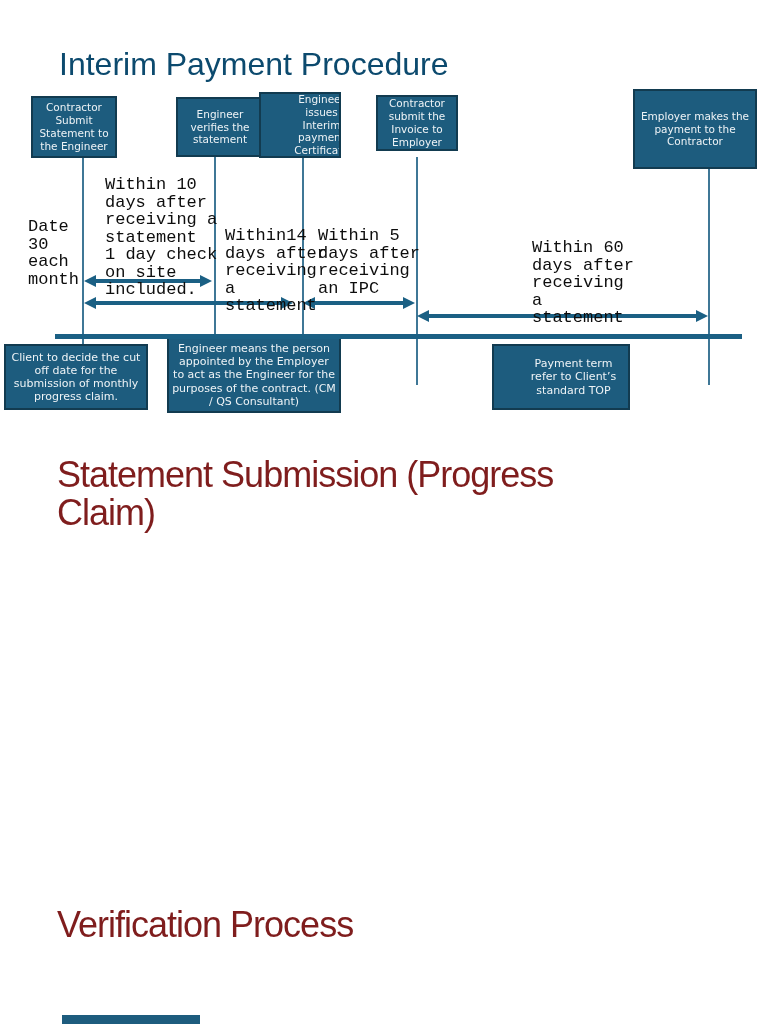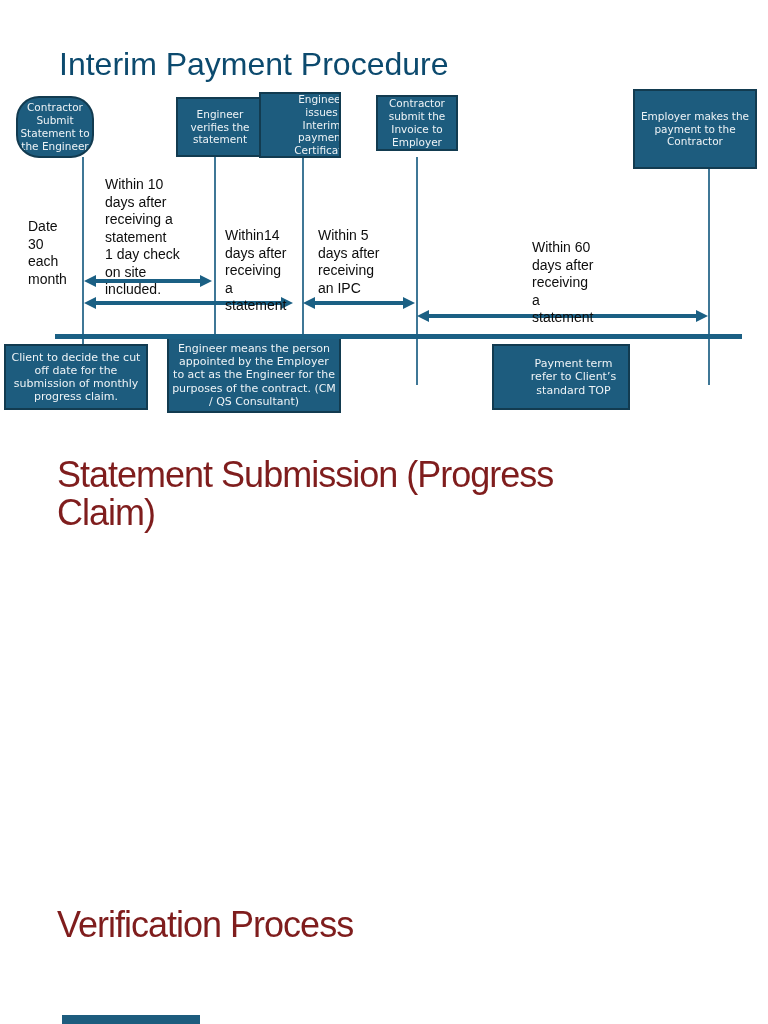--- a/index.html
+++ b/index.html
@@ -26,21 +26,21 @@
   
   .tbox,.cbox{
     background:#1d5c7e;border:2px solid #123b50;box-sizing:border-box;
     color:#eef3f6;text-align:center;overflow:hidden;
     display:flex;align-items:center;justify-content:center;
     font-family:"DejaVu Sans",sans-serif;
   }
   .tbox{font-size:10.5px;line-height:12.8px;padding:1px 2px;}
   .cbox{font-size:11px;line-height:13.2px;padding:1px 3px;}
 
-  #tbox1{left:16px;top:96px;width:78px;height:62px;border-radius:23px;}
+  #tbox1{left:31px;top:96px;width:86px;height:62px;}
   #tbox2{left:176px;top:97px;width:88px;height:60px;}
   #tbox3{left:259px;top:92px;width:82px;height:66px;padding-left:45px;}
   #tbox4{left:376px;top:95px;width:82px;height:56px;}
   #tbox5{left:633px;top:89px;width:124px;height:80px;}
 
   #cbox1{left:4px;top:344px;width:144px;height:66px;}
   #cbox2{left:167px;top:337px;width:174px;height:76px;}
   #cbox3{left:492px;top:344px;width:138px;height:66px;padding-left:28px;}
 
   
@@ -62,22 +62,22 @@
   }
   .arrow::before{left:-12px;border-right:12px solid #1b6084;}
   .arrow::after{right:-12px;border-left:12px solid #1b6084;}
   #arrow1{left:96px;top:279px;width:104px;}
   #arrow2{left:96px;top:301px;width:185px;}
   #arrow3{left:315px;top:301px;width:88px;}
   #arrow4{left:429px;top:314px;width:267px;}
 
   
   .lbl{
-    font-size:14px;line-height:17.5px;color:#0d0d0d;white-space:pre-line;
-    font-family:Liberation Sans, sans-serif;
+    font-size:17px;line-height:17.5px;color:#0d0d0d;white-space:pre-line;
+    font-family:Liberation Mono, monospace;
   }
   #lbl-date{left:28px;top:218px;}
   #lbl-w10{left:105px;top:176px;}
   #lbl-w14{left:225px;top:227px;}
   #lbl-w5{left:318px;top:227px;}
   #lbl-w60{left:532px;top:239px;}
 
   
   .bottom-strip{left:62px;top:1015px;width:138px;height:9px;background:#1d5c7e;}
 </style>

